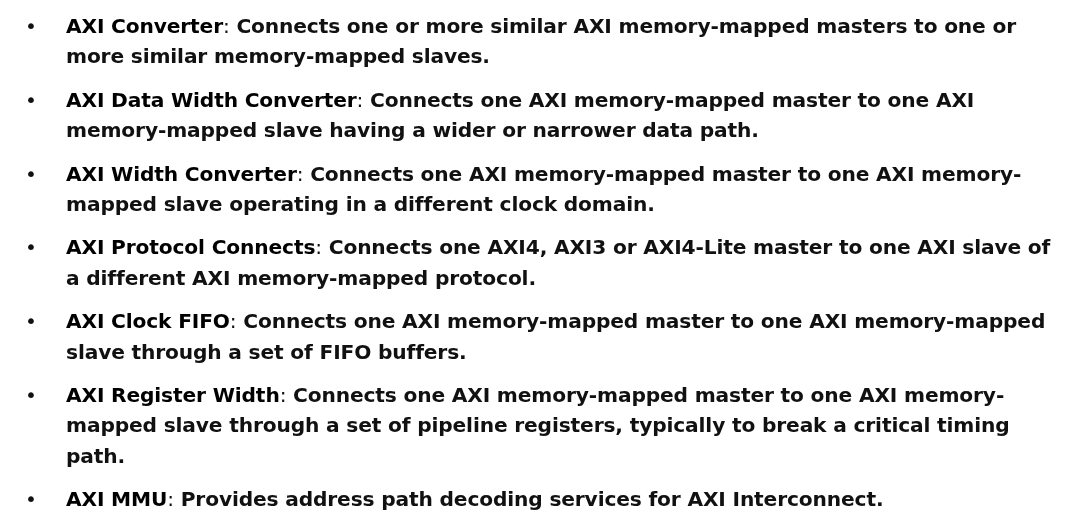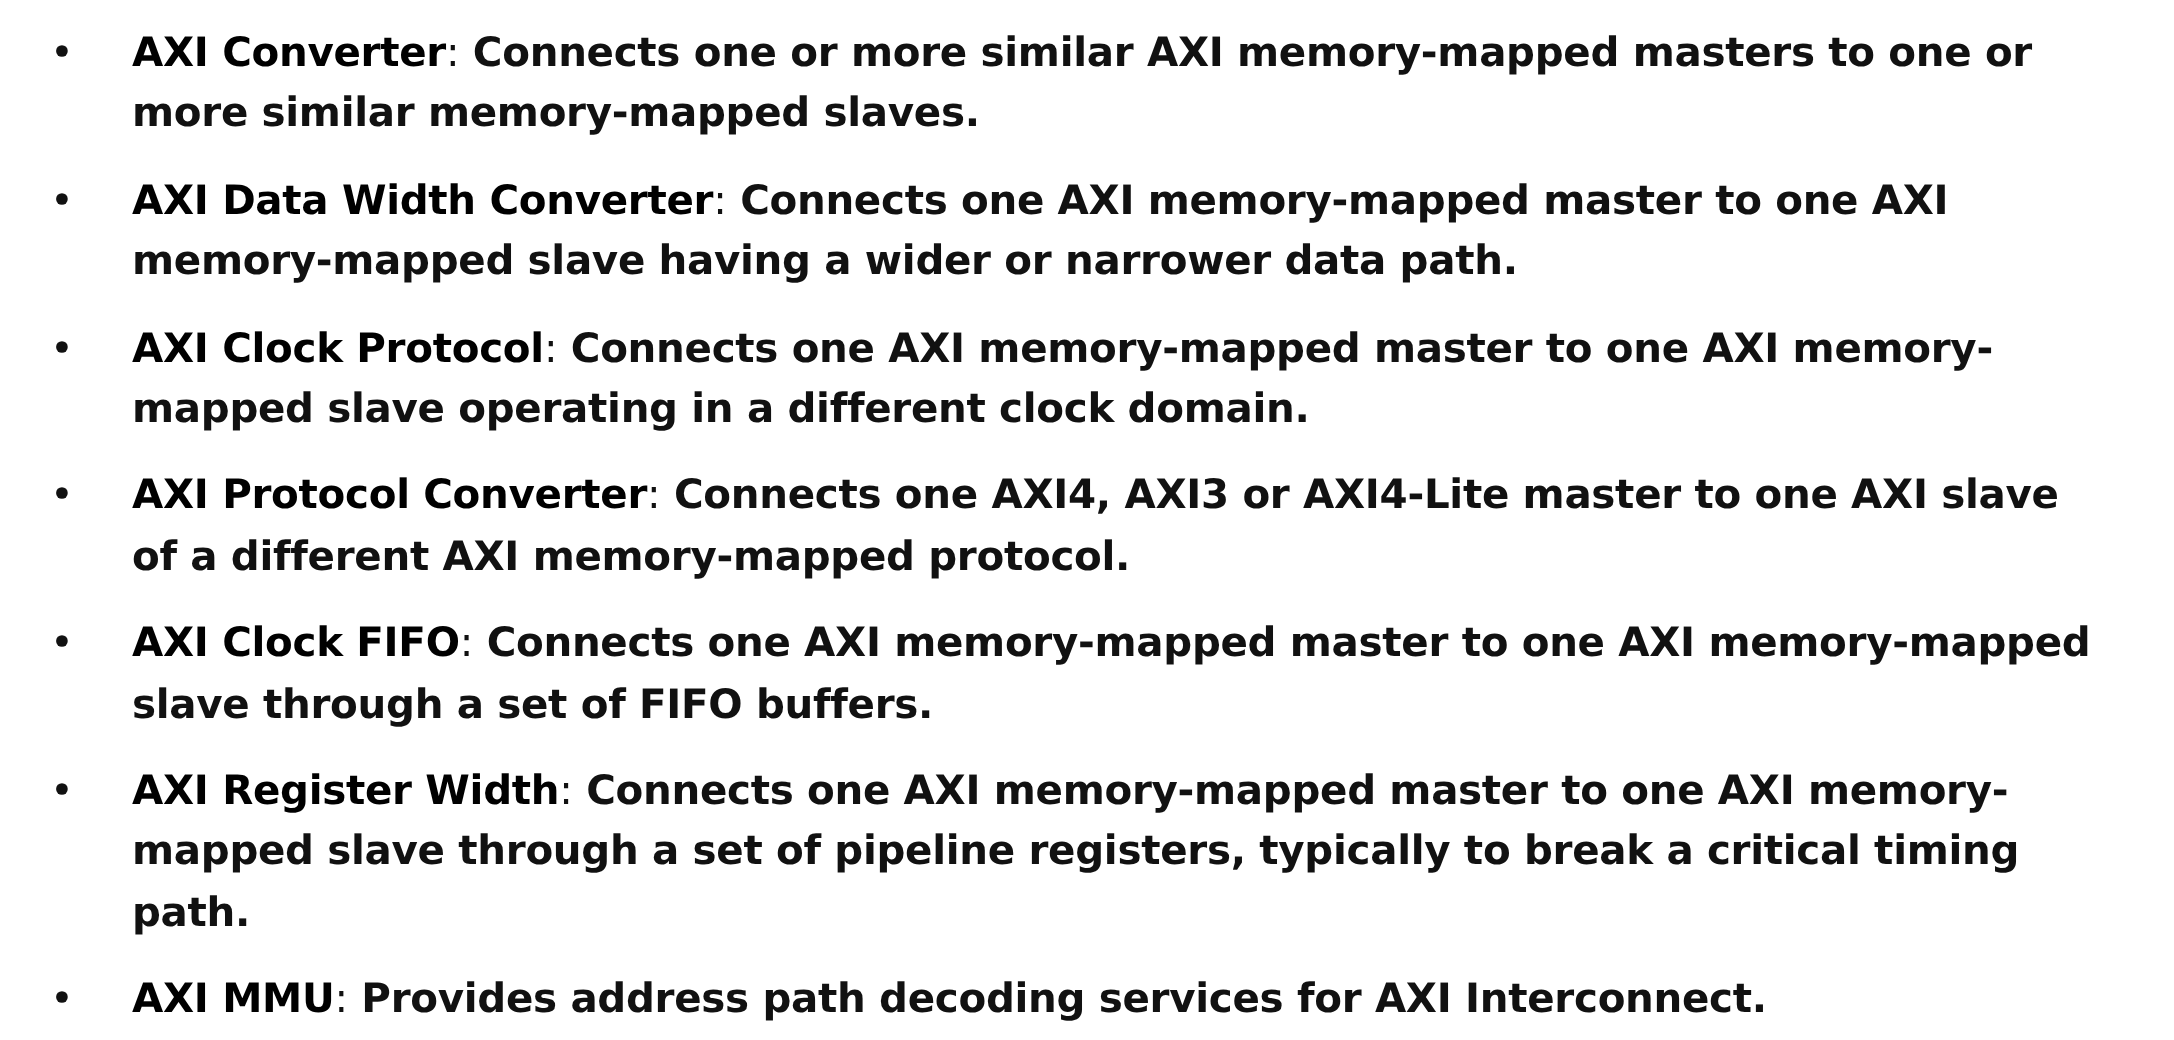--- a/index.html
+++ b/index.html
@@ -87,25 +87,25 @@
 
     <li class="bullet-item">
       <span class="bullet-marker">•</span><span class="term">AXI Converter</span><span class="sep">:</span><span class="desc"> Connects one or more similar AXI memory-mapped masters to one or more similar memory-mapped slaves.</span>
     </li>
 
     <li class="bullet-item">
       <span class="bullet-marker">•</span><span class="term">AXI Data Width Converter</span><span class="sep">:</span><span class="desc"> Connects one AXI memory-mapped master to one AXI memory-mapped slave having a wider or narrower data path.</span>
     </li>
 
     <li class="bullet-item">
-      <span class="bullet-marker">•</span><span class="term">AXI Clock Protocol</span><span class="sep">:</span><span class="desc"> Connects one AXI memory-mapped master to one AXI memory-mapped slave operating in a different clock domain.</span>
+      <span class="bullet-marker">•</span><span class="term">AXI Width Converter</span><span class="sep">:</span><span class="desc"> Connects one AXI memory-mapped master to one AXI memory-mapped slave operating in a different clock domain.</span>
     </li>
 
     <li class="bullet-item">
-      <span class="bullet-marker">•</span><span class="term">AXI Protocol Converter</span><span class="sep">:</span><span class="desc"> Connects one AXI4, AXI3 or AXI4-Lite master to one AXI slave of a different AXI memory-mapped protocol.</span>
+      <span class="bullet-marker">•</span><span class="term">AXI Protocol Connects</span><span class="sep">:</span><span class="desc"> Connects one AXI4, AXI3 or AXI4-Lite master to one AXI slave of a different AXI memory-mapped protocol.</span>
     </li>
 
     <li class="bullet-item">
       <span class="bullet-marker">•</span><span class="term">AXI Clock FIFO</span><span class="sep">:</span><span class="desc"> Connects one AXI memory-mapped master to one AXI memory-mapped slave through a set of FIFO buffers.</span>
     </li>
 
     <li class="bullet-item">
       <span class="bullet-marker">•</span><span class="term">AXI Register Width</span><span class="sep">:</span><span class="desc"> Connects one AXI memory-mapped master to one AXI memory-mapped slave through a set of pipeline registers, typically to break a critical timing path.</span>
     </li>
 

